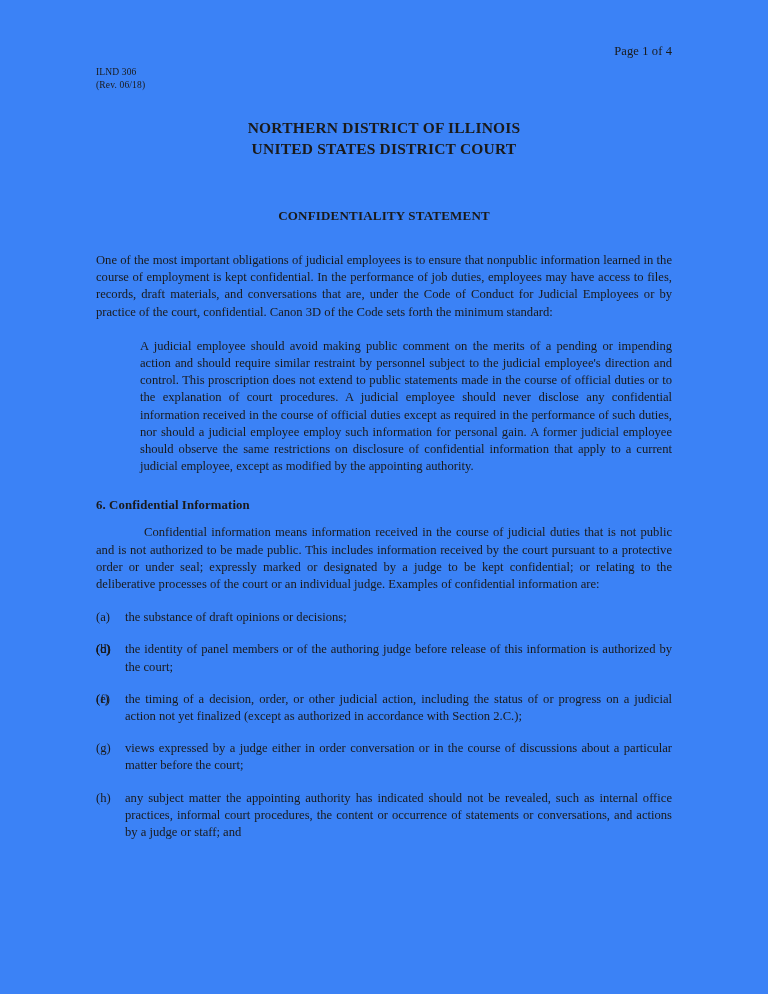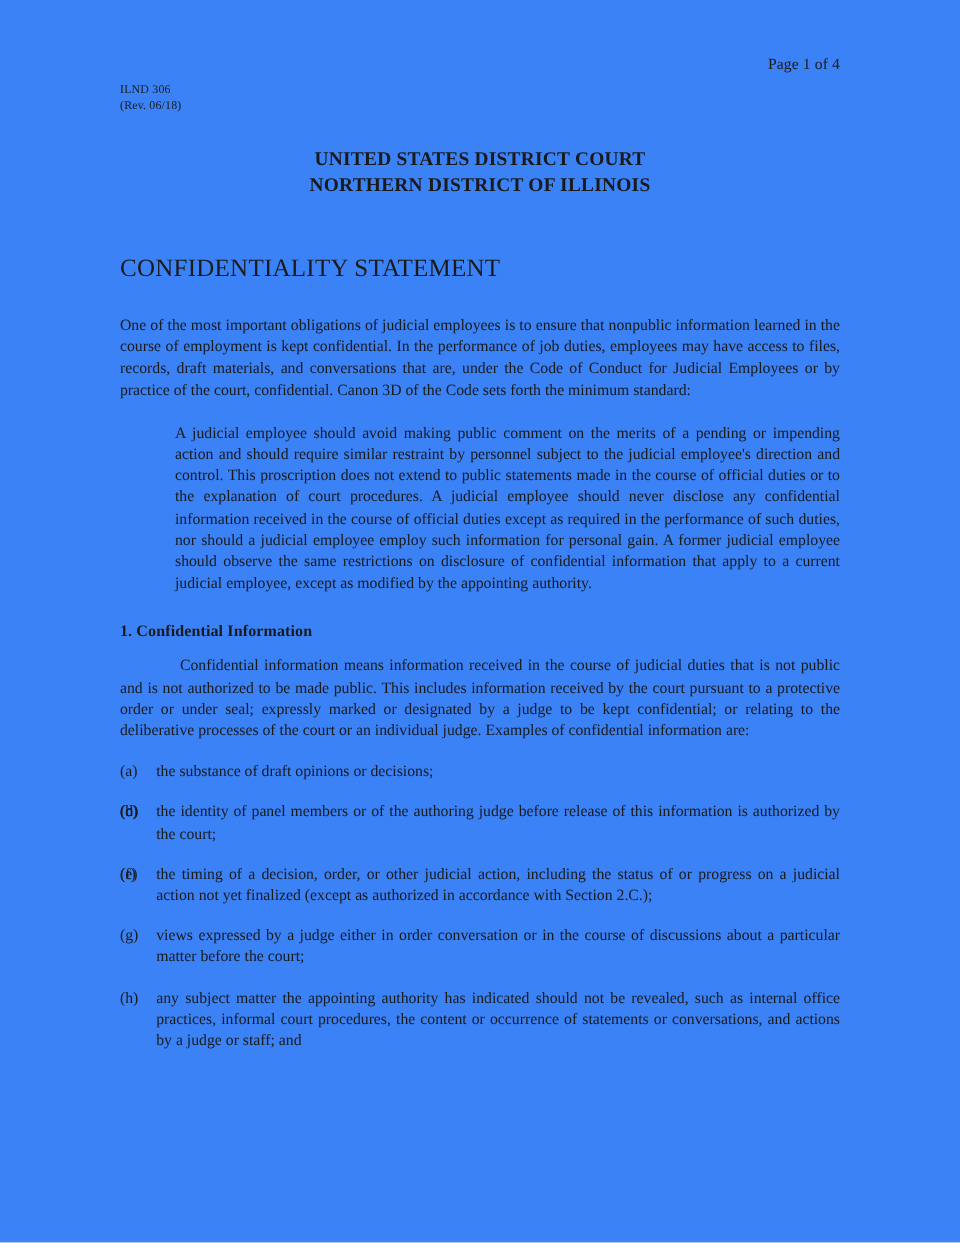--- a/index.html
+++ b/index.html
@@ -59,23 +59,23 @@
     line-height: 21px;
     letter-spacing: 0.2px;
   }
   .court-title div { white-space: nowrap; }
 
   .doc-title {
     position: absolute;
     left: 0;
     top: 205px;
     width: 576px;
-    text-align: left;
-    font-weight: normal;
-    font-size: 20px;
+    text-align: center;
+    font-weight: bold;
+    font-size: 13px;
     line-height: 21px;
     letter-spacing: 0.2px;
   }
 
   
   .body-block {
     position: absolute;
     left: 0;
     top: 252px;
     width: 576px;
@@ -142,33 +142,33 @@
   <div class="sheet">
 
     <div class="page-number">Page 1 of 4</div>
 
     <div class="form-code">
       <div>ILND 306</div>
       <div>(Rev. 06/18)</div>
     </div>
 
     <div class="court-title">
+      <div>NORTHERN DISTRICT OF ILLINOIS</div>
       <div>UNITED STATES DISTRICT COURT</div>
-      <div>NORTHERN DISTRICT OF ILLINOIS</div>
     </div>
 
     <div class="doc-title">CONFIDENTIALITY STATEMENT</div>
 
     <div class="body-block">
 
       <p class="just intro">One of the most important obligations of judicial employees is to ensure that nonpublic information learned in the course of employment is kept confidential. In the performance of job duties, employees may have access to files, records, draft materials, and conversations that are, under the Code of Conduct for Judicial Employees or by practice of the court, confidential. Canon 3D of the Code sets forth the minimum standard:</p>
 
       <blockquote class="quote">A judicial employee should avoid making public comment on the merits of a pending or impending action and should require similar restraint by personnel subject to the judicial employee's direction and control. This proscription does not extend to public statements made in the course of official duties or to the explanation of court procedures. A judicial employee should never disclose any confidential information received in the course of official duties except as required in the performance of such duties, nor should a judicial employee employ such information for personal gain. A former judicial employee should observe the same restrictions on disclosure of confidential information that apply to a current judicial employee, except as modified by the appointing authority.</blockquote>
 
-      <h2 class="section-heading">1. Confidential Information</h2>
+      <h2 class="section-heading">6. Confidential Information</h2>
 
       <p class="indented">Confidential information means information received in the course of judicial duties that is not public and is not authorized to be made public. This includes information received by the court pursuant to a protective order or under seal; expressly marked or designated by a judge to be kept confidential; or relating to the deliberative processes of the court or an individual judge. Examples of confidential information are:</p>
 
       <ol class="lettered">
           <li><span class="marker">(a)</span><span>the substance of draft opinions or decisions;</span></li>
           <li><span class="marker">(b)</span></li>
           <li><span class="marker">(c)</span></li>
           <li><span class="marker">(d)</span><span>the identity of panel members or of the authoring judge before release of this information is authorized by the court;</span></li>
           <li><span class="marker">(e)</span></li>
           <li><span class="marker">(f)</span><span>the timing of a decision, order, or other judicial action, including the status of or progress on a judicial action not yet finalized (except as authorized in accordance with Section 2.C.);</span></li>

